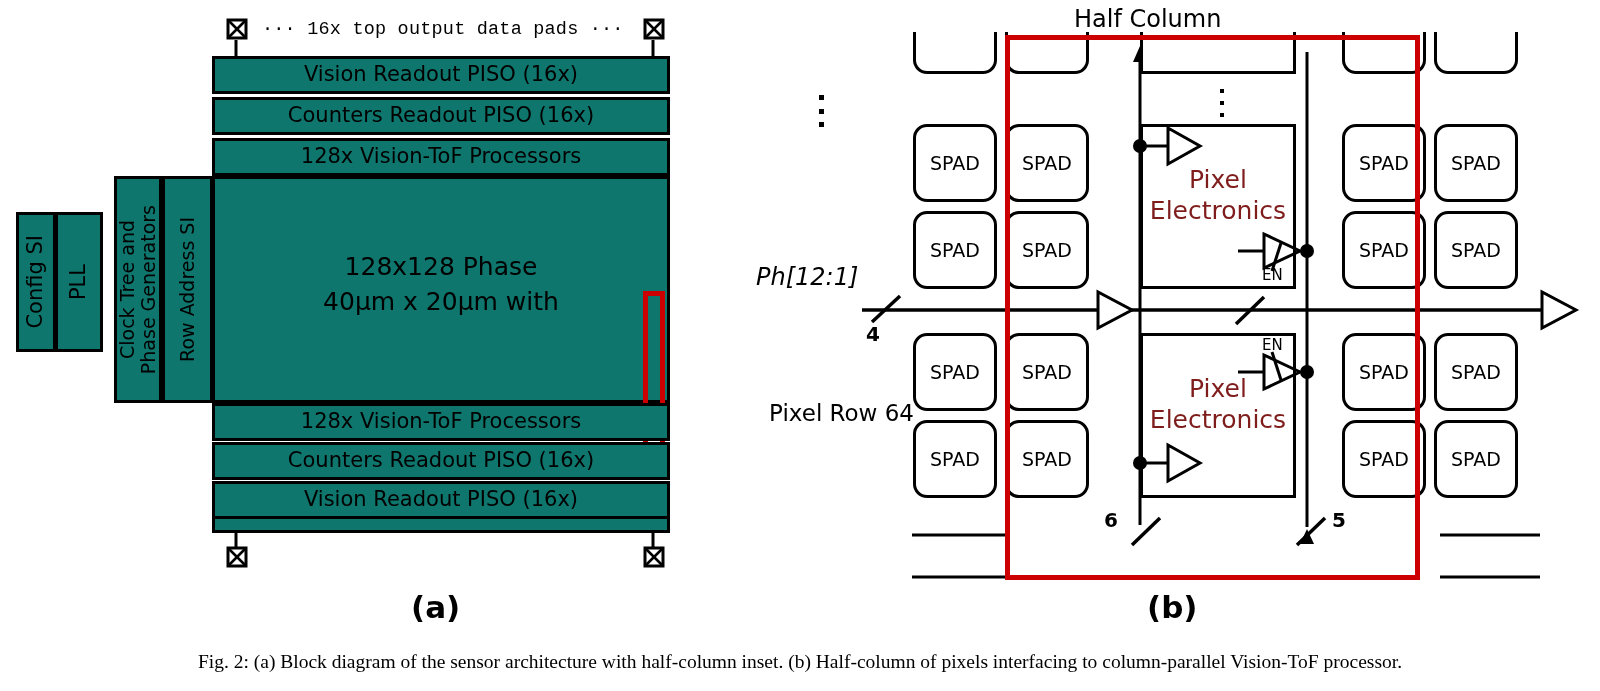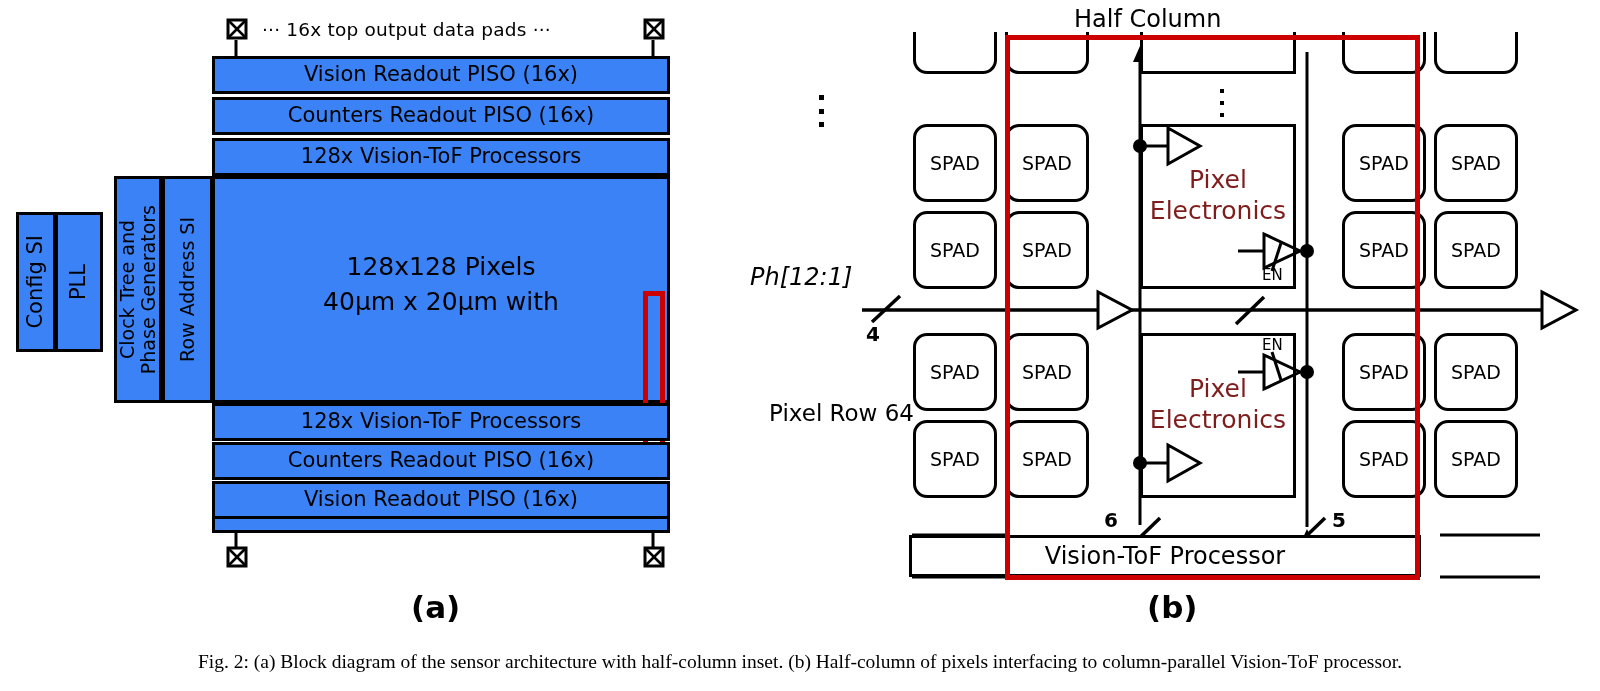--- a/index.html
+++ b/index.html
@@ -26,21 +26,21 @@
     left: 0; top: 0;
     width: 1600px;
     height: 691px;
   }
   
   .panel-a-wrap { position: absolute; left: 0; top: 0; width: 700px; height: 640px; }
   .blk {
     position: absolute;
     box-sizing: border-box;
     border: 3px solid #000;
-    background: #3b82f6;
+    background: #0f766e;
     display: flex;
     align-items: center;
     justify-content: center;
     text-align: center;
     font-size: 21px;
     line-height: 1.12;
     color: #000;
   }
   .vert {
     writing-mode: vertical-rl;
@@ -264,40 +264,40 @@
     </g>
   </svg>
 
   <div class="panel-a-wrap">
 
     <svg style="position:absolute;left:226px;top:18px;width:22px;height:22px" viewBox="0 0 22 22">
       <rect x="2" y="2" width="18" height="18" fill="#fff" stroke="#000" stroke-width="3"></rect>
       <line x1="2" y1="2" x2="20" y2="20" stroke="#000" stroke-width="2.5"></line>
       <line x1="20" y1="2" x2="2" y2="20" stroke="#000" stroke-width="2.5"></line>
     </svg>
-    <div class="pad-label" style="left:262px;top:19px;">··· 16x top output data pads ···</div>
+    <div class="pad-label" style="left:262px;top:19px;font-family:Liberation Mono, monospace;">··· 16x top output data pads ···</div>
     <svg style="position:absolute;left:643px;top:18px;width:22px;height:22px" viewBox="0 0 22 22">
       <rect x="2" y="2" width="18" height="18" fill="#fff" stroke="#000" stroke-width="3"></rect>
       <line x1="2" y1="2" x2="20" y2="20" stroke="#000" stroke-width="2.5"></line>
       <line x1="20" y1="2" x2="2" y2="20" stroke="#000" stroke-width="2.5"></line>
     </svg>
 
     <div class="blk" style="left:212px;top:56px;width:458px;height:38px;">
       <span>Vision Readout PISO (16x)</span>
     </div>
     <div class="blk" style="left:212px;top:97px;width:458px;height:38px;">
       <span>Counters Readout PISO (16x)</span>
     </div>
     <div class="blk" style="left:212px;top:138px;width:458px;height:38px;">
       <span>128x Vision-ToF Processors</span>
     </div>
 
     <div class="blk" style="left:212px;top:176px;width:458px;height:227px;"></div>
     <div class="core-text" style="left:232px;top:250px;width:418px;">
-      <div>128x128 Pixels</div>
+      <div>128x128 Phase</div>
       <div>40µm x 20µm with</div>
     </div>
 
     <div class="inset-rect" style="left:643px;top:291px;width:22px;height:164px;"></div>
 
     <div class="blk" style="left:212px;top:403px;width:458px;height:38px;">
       <span>128x Vision-ToF Processors</span>
     </div>
     <div class="blk" style="left:212px;top:442px;width:458px;height:38px;">
       <span>Counters Readout PISO (16x)</span>
@@ -341,21 +341,21 @@
     <div class="halfcol-title" style="left:374px;top:5px;">Half Column</div>
 
     <div class="rowlabel" style="left:14px;top:400px;width:200px;">Pixel Row 64</div>
 
     <div class="vdots" style="left:118px;top:95px;width:6px;height:32px;">
       <i></i>
         <i></i>
         <i></i>
     </div>
 
-    <div class="ph-lbl" style="left:50px;top:263px;">Ph[12:1]</div>
+    <div class="ph-lbl" style="left:56px;top:263px;">Ph[12:1]</div>
     <div class="bus-lbl" style="left:166px;top:322px;">4</div>
 
     <div class="spad" style="left:213px;top:32px;width:84px;height:42px;border-top:none;border-radius:0 0 14px 14px;"></div>
     <div class="spad" style="left:305px;top:32px;width:84px;height:42px;border-top:none;border-radius:0 0 14px 14px;"></div>
     <div class="spad" style="left:440px;top:32px;width:156px;height:42px;border-top:none;border-radius:0;"></div>
     <div class="spad" style="left:642px;top:32px;width:84px;height:42px;border-top:none;border-radius:0 0 14px 14px;"></div>
     <div class="spad" style="left:734px;top:32px;width:84px;height:42px;border-top:none;border-radius:0 0 14px 14px;"></div>
 
     <div class="spad" style="left:213px;top:124px;width:84px;height:78px;">
       <span>SPAD</span>
@@ -425,23 +425,20 @@
     <div class="pe-box" style="left:440px;top:333px;width:156px;height:165px;"></div>
     <div class="pe-text" style="left:440px;top:373px;width:156px;">
       <div>Pixel</div>
       <div>Electronics</div>
     </div>
     <div class="en-lbl" style="left:562px;top:336px;">EN</div>
 
     <div class="bus-lbl" style="left:404px;top:508px;">6</div>
     <div class="bus-lbl" style="left:632px;top:508px;">5</div>
 
-    <div class="vtof-box" style="left:209px;top:535px;width:512px;height:42px;">
-      <span>Vision-ToF Processor</span>
-    </div>
 
     <div class="inset-rect-b" style="left:305px;top:35px;width:415px;height:545px;"></div>
 
     <div class="subcap" style="left:447px;top:589px;">(b)</div>
   </div>
 
   <div class="figcaption">Fig. 2: (a) Block diagram of the sensor architecture with half-column inset. (b) Half-column of pixels interfacing to column-parallel Vision-ToF processor.</div>
 
 </div>
 

